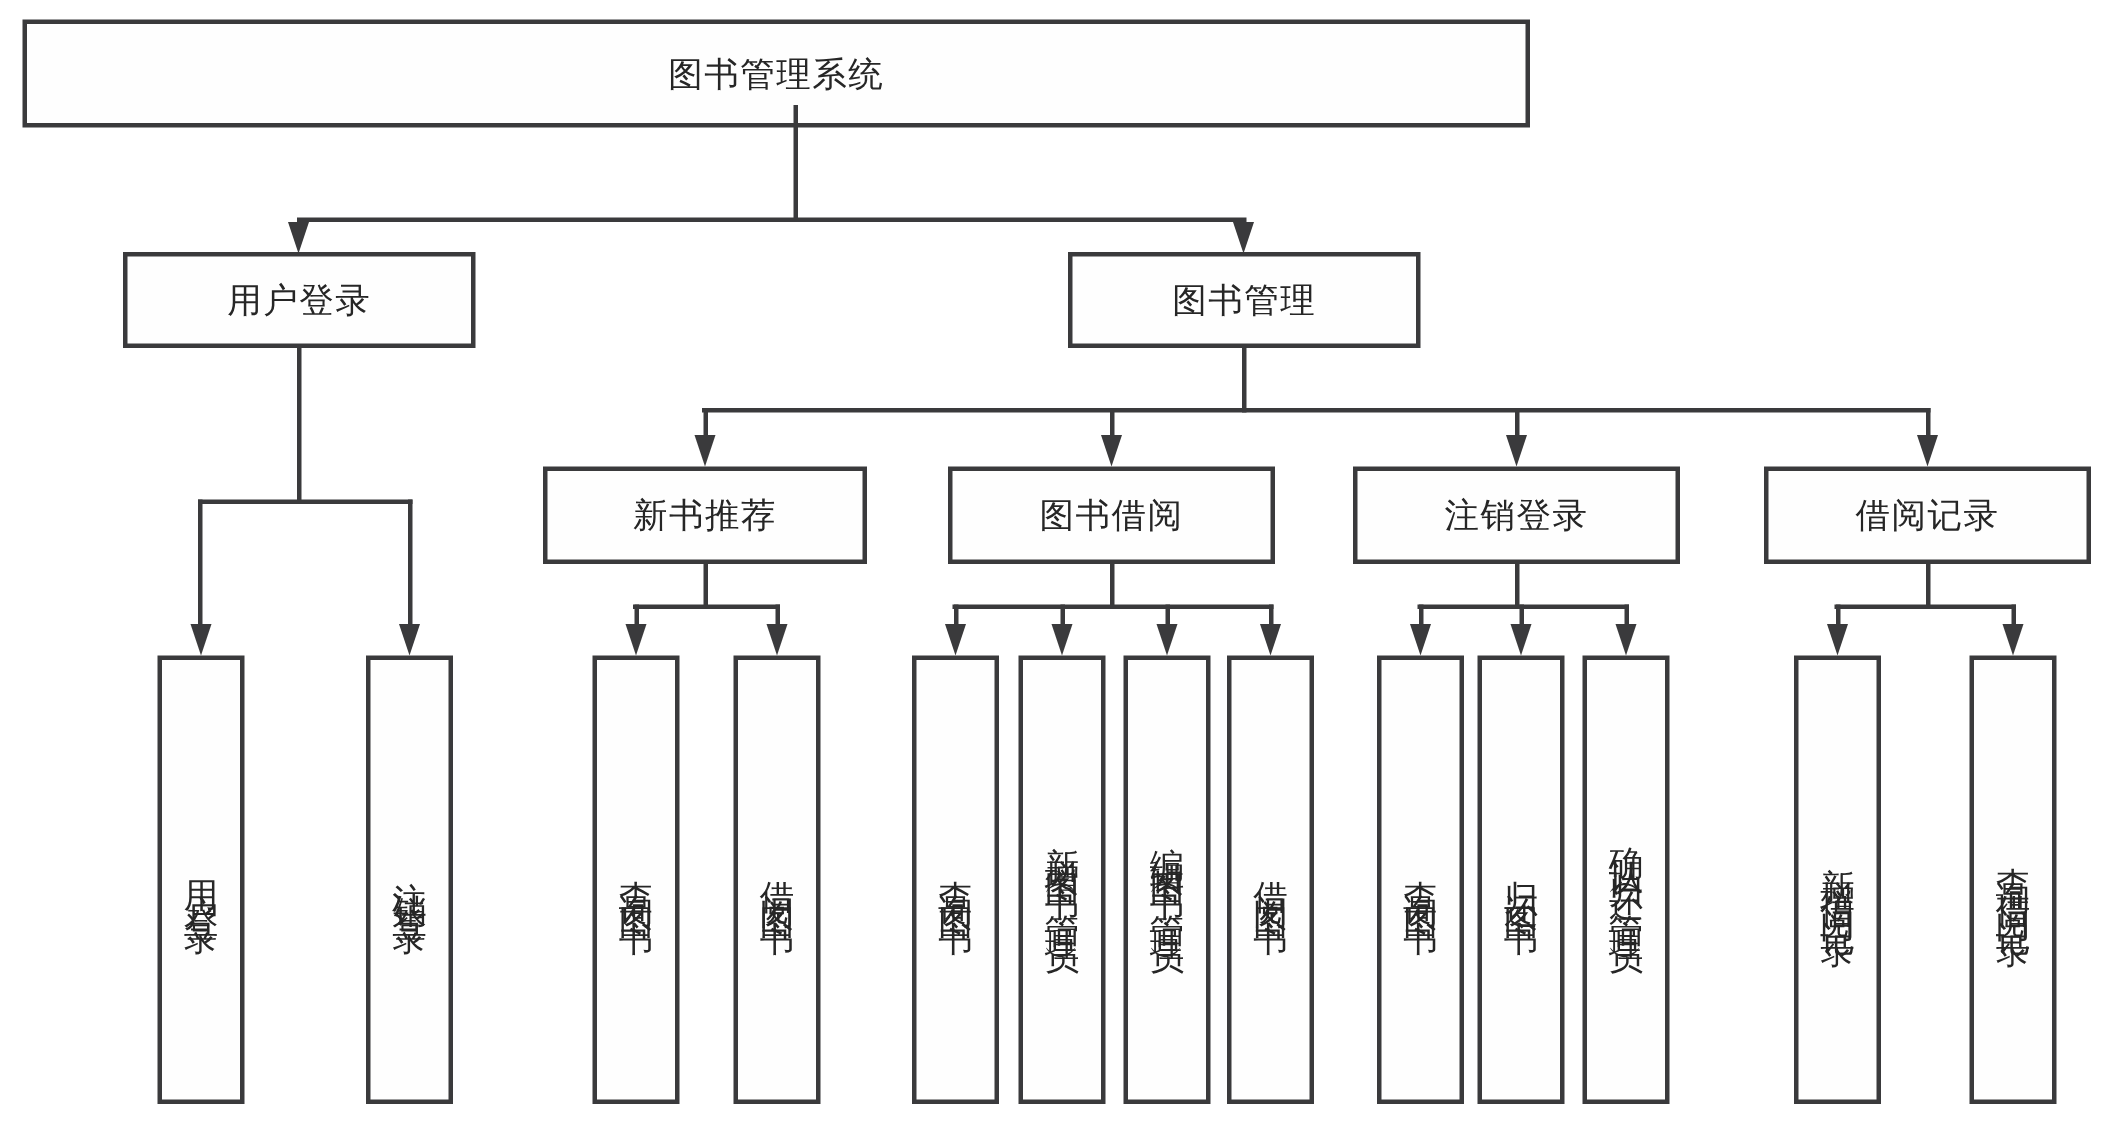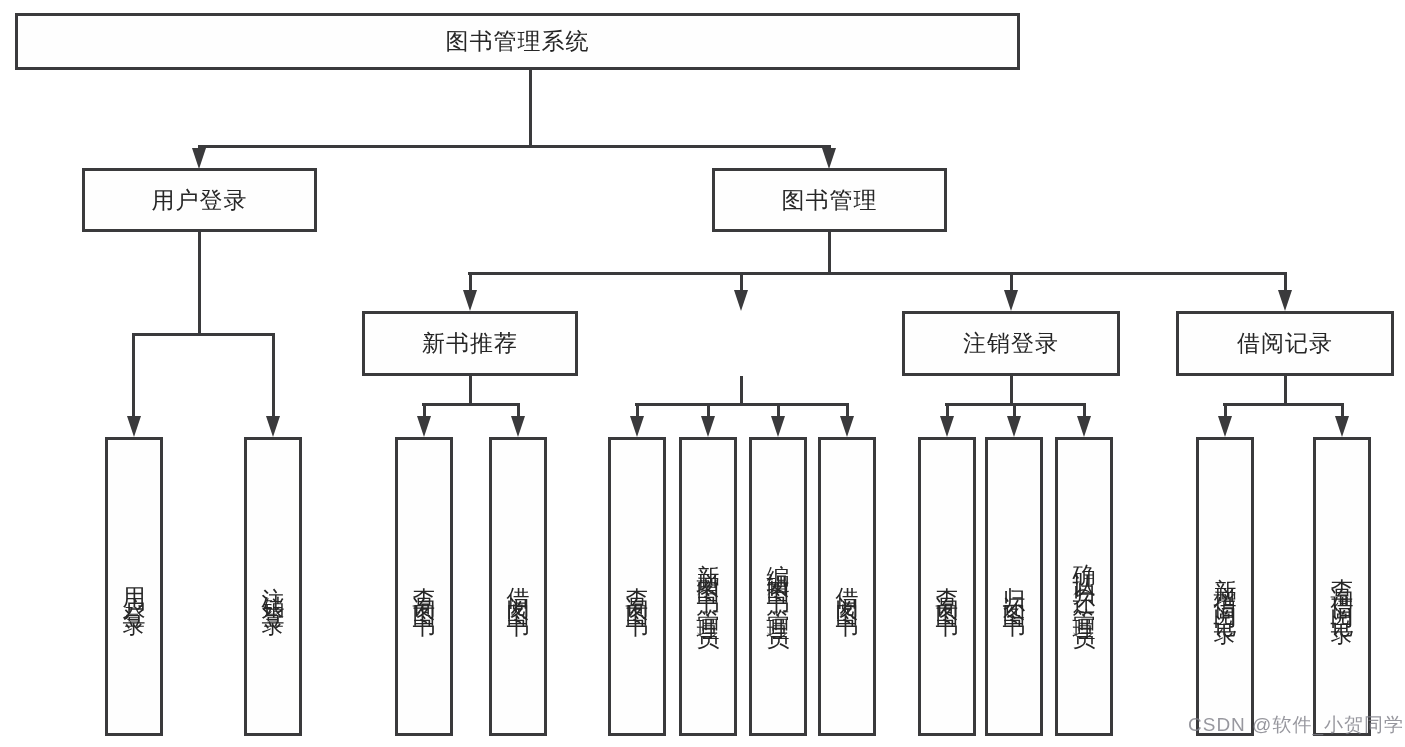--- a/index.html
+++ b/index.html
@@ -44,26 +44,27 @@
     font-size:19px;
     color:rgba(125,125,134,0.8);
     letter-spacing:1px;
   }
 </style>
 </head>
 <body>
 
 <div class="stage">
 
-  <div class="node" style="left:15px;top:13px;width:1005px;height:57px;">图书管理系统</div>
+  <div class="node" style="left:15px;top:13px;width:1005px;height:72px;">图书管理系统</div>
 
   <div class="node" style="left:82px;top:168px;width:235px;height:64px;">用户登录</div>
   <div class="node" style="left:712px;top:168px;width:235px;height:64px;">图书管理</div>
 
   <div class="node" style="left:362px;top:311px;width:216px;height:65px;font-family:Liberation Serif, serif;">新书推荐</div>
+  <div class="node" style="left:632px;top:311px;width:218px;height:65px;">图书借阅</div>
   <div class="node" style="left:902px;top:311px;width:218px;height:65px;">注销登录</div>
   <div class="node" style="left:1176px;top:311px;width:218px;height:65px;">借阅记录</div>
 
   <div class="node leaf" style="left:105px;top:437px;width:58px;height:299px;">用户登录</div>
   <div class="node leaf" style="left:244px;top:437px;width:58px;height:299px;">注销登录</div>
   <div class="node leaf" style="left:395px;top:437px;width:58px;height:299px;">查询图书</div>
   <div class="node leaf" style="left:489px;top:437px;width:58px;height:299px;">借阅图书</div>
   <div class="node leaf" style="left:608px;top:437px;width:58px;height:299px;">查询图书</div>
   <div class="node leaf" style="left:679px;top:437px;width:58px;height:299px;">新增图书（管理员）</div>
   <div class="node leaf" style="left:749px;top:437px;width:58px;height:299px;">编辑图书（管理员）</div>
@@ -124,15 +125,14 @@
   <div class="ar" style="left:1007px;top:416px;"></div>
   <div class="ar" style="left:1077px;top:416px;"></div>
 
   <div class="vl" style="left:1284px;top:376px;height:30px;"></div>
   <div class="hl" style="left:1223px;top:403px;width:121px;"></div>
   <div class="vl" style="left:1224px;top:403px;height:14px;"></div>
   <div class="vl" style="left:1341px;top:403px;height:14px;"></div>
   <div class="ar" style="left:1218px;top:416px;"></div>
   <div class="ar" style="left:1335px;top:416px;"></div>
 
-  <div class="watermark">CSDN @软件_小贺同学</div>
 
 </div>
 
 </body></html>

